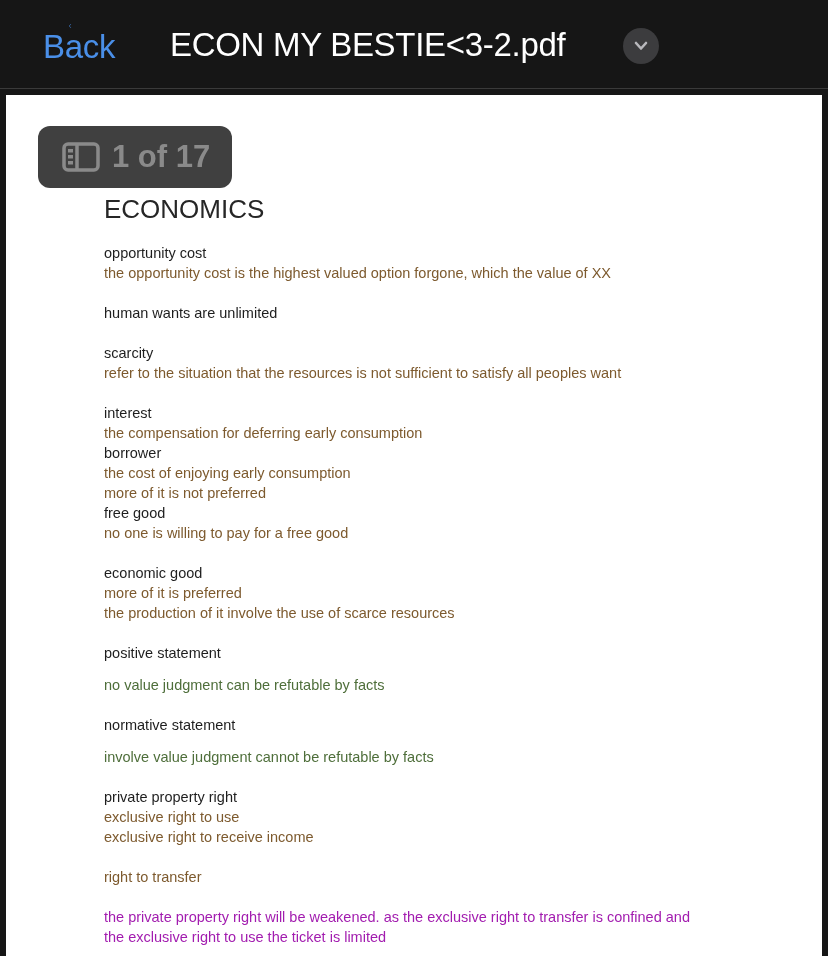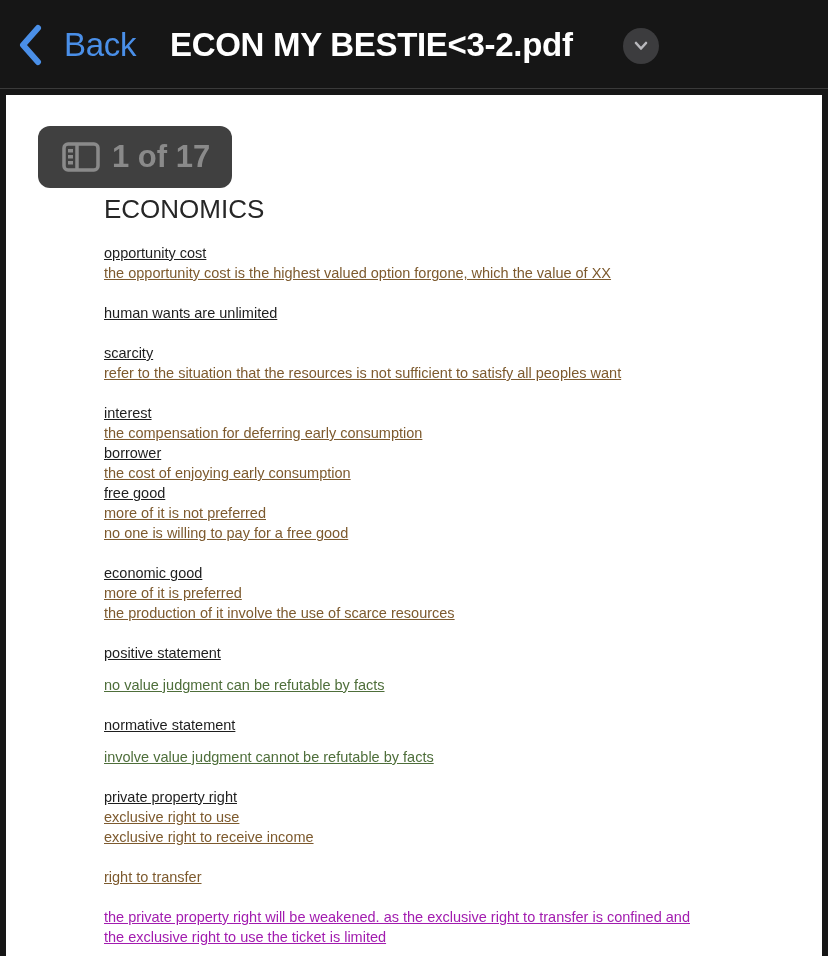--- a/index.html
+++ b/index.html
@@ -8,30 +8,30 @@
       background: #161616;
       font-family: "Liberation Sans", sans-serif;
       position: relative;
     }
     .navbar {
       position: absolute; left: 0; top: 0; width: 828px; height: 88px;
       background: #161616;
       border-bottom: 1px solid #3a3a3a;
     }
     .back-btn {
-      position: absolute; left: 16px; top: 24px; height: 42px;
-      display: flex; align-items: center; cursor: pointer;
+      position: absolute; left: 25px; top: 24px; height: 42px;
+      display: flex; align-items: center; cursor: pointer; flex-direction: column;
     }
     .back-chevron { width: 30px; height: 42px; }
     .back-label {
       color: #4a8fe8; font-size: 33px; margin-left: 18px; letter-spacing: -0.3px;
     }
     .doc-title {
       position: absolute; left: 170px; top: 25px;
-      color: #ffffff; font-size: 33px; font-weight: bold; letter-spacing: -0.3px;
+      color: #ffffff; font-size: 33px; font-weight: normal; letter-spacing: -0.3px;
       line-height: 40px;
     }
     .title-menu {
       position: absolute; left: 623px; top: 28px; width: 36px; height: 36px;
       border-radius: 50%; background: #3c3c3e;
       display: flex; align-items: center; justify-content: center; cursor: pointer;
     }
     .page {
       position: absolute; left: 6px; top: 95px; width: 816px; height: 870px;
       background: #ffffff;
@@ -45,21 +45,21 @@
     .page-count {
       margin-left: 12px; color: #8a8a8a; font-size: 31px; font-weight: bold;
     }
     .doc-body {
       position: absolute; left: 98px; top: 100px; width: 700px;
       font-size: 14.5px; line-height: 20px;
     }
     .doc-heading {
       font-size: 26px; color: #262626; margin: 0 0 20px 0; line-height: 28px;
     }
-    .line { white-space: nowrap; text-decoration: underline; }
+    .line { white-space: nowrap; }
     .term { color: #1e1e1e; }
     .def { color: #7d5a2e; }
     .def-green { color: #4e6e3a; margin-top: 12px; }
     .def-purple { color: #a21caf; }
     .gap { height: 20px; }
   </style>
 </head>
 <body>
 
 <div class="navbar">
@@ -104,22 +104,22 @@
         <div>
           <div class="line term">scarcity</div>
           <div class="line def">refer to the situation that the resources is not sufficient to satisfy all peoples want</div>
         </div>
         <div class="gap"></div>
         <div>
           <div class="line term">interest</div>
           <div class="line def">the compensation for deferring early consumption</div>
           <div class="line term">borrower</div>
           <div class="line def">the cost of enjoying early consumption</div>
+          <div class="line def">more of it is not preferred</div>
           <div class="line term">free good</div>
-          <div class="line def">more of it is not preferred</div>
           <div class="line def">no one is willing to pay for a free good</div>
         </div>
         <div class="gap"></div>
         <div>
           <div class="line term">economic good</div>
           <div class="line def">more of it is preferred</div>
           <div class="line def">the production of it involve the use of scarce resources</div>
         </div>
         <div class="gap"></div>
         <div>

